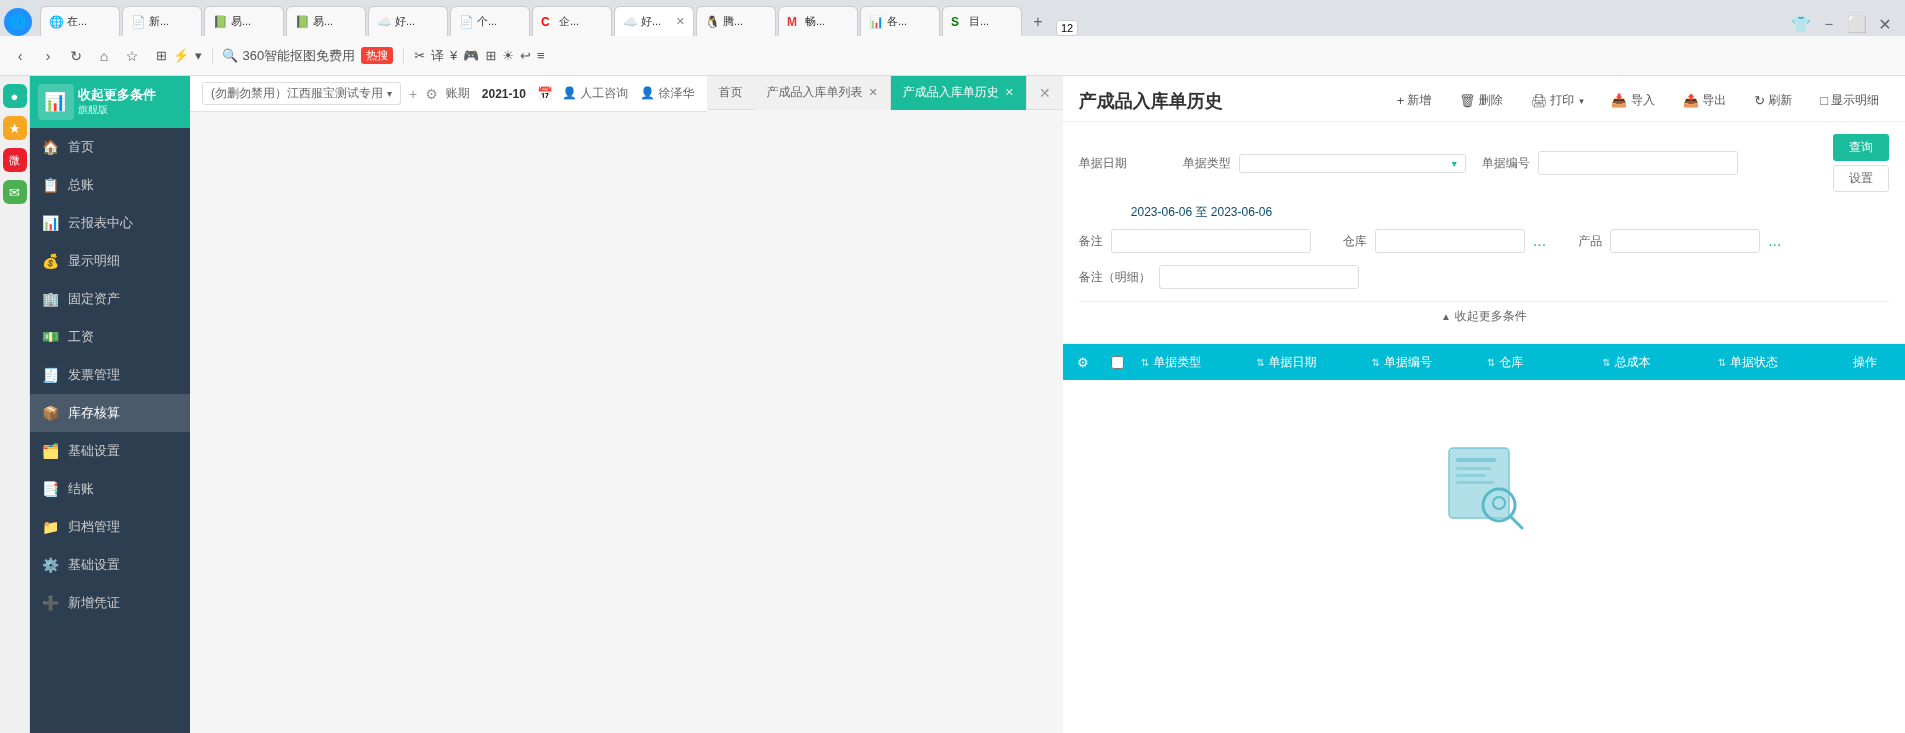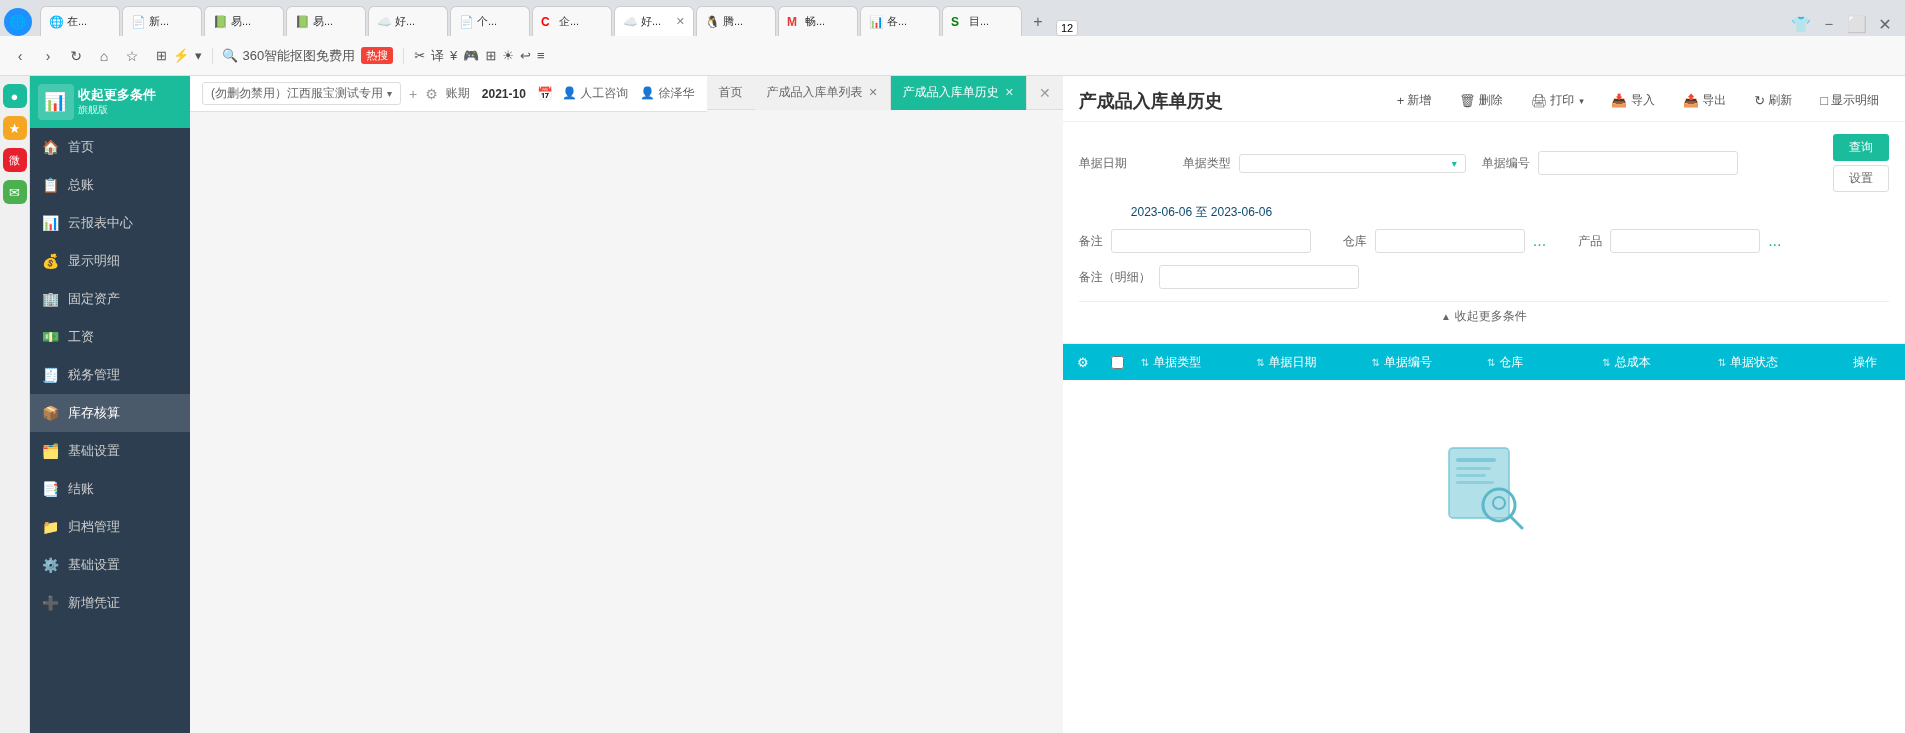--- a/index.html
+++ b/index.html
@@ -243,21 +243,21 @@
       <div class="sidebar-item">
         <span class="sidebar-item-icon">🏢</span>
         <span>固定资产</span>
       </div>
       <div class="sidebar-item">
         <span class="sidebar-item-icon">💵</span>
         <span>工资</span>
       </div>
       <div class="sidebar-item">
         <span class="sidebar-item-icon">🧾</span>
-        <span>税务管理</span>
+        <span>发票管理</span>
       </div>
       <div class="sidebar-item active">
         <span class="sidebar-item-icon">📦</span>
         <span>库存核算</span>
       </div>
       <div class="sidebar-item">
         <span class="sidebar-item-icon">🗂️</span>
         <span>基础设置</span>
       </div>
       <div class="sidebar-item">

